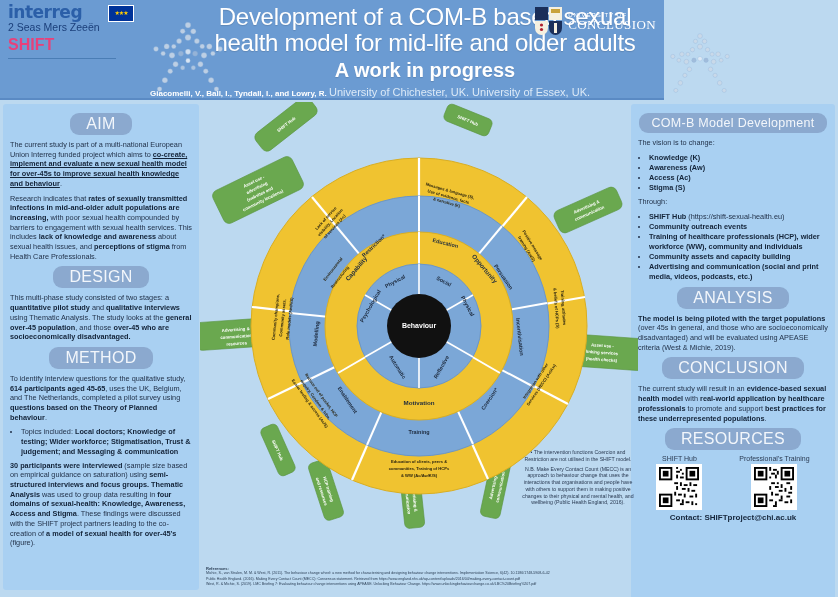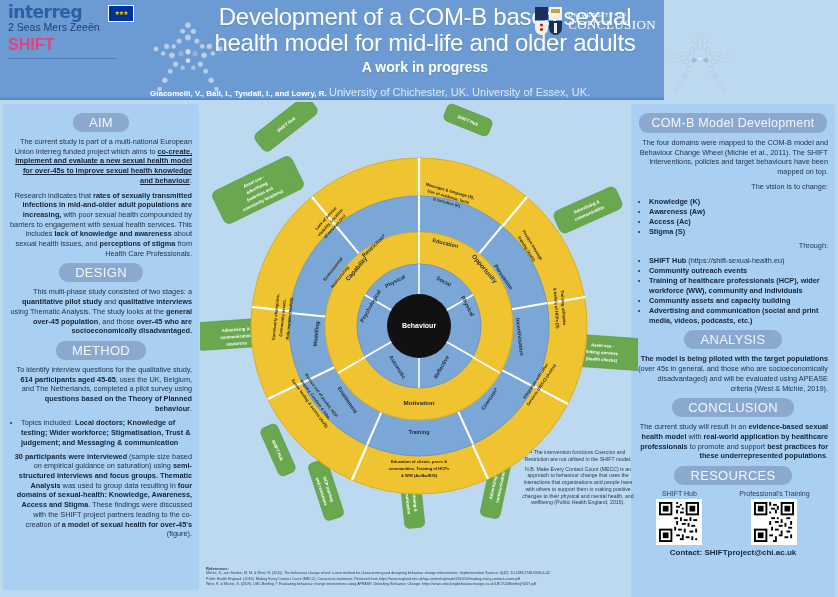--- a/index.html
+++ b/index.html
@@ -54,21 +54,21 @@
   .title-block {
     position: absolute; left: 190px; top: 4px; width: 470px;
     text-align: center; color: #fff;
   }
   .poster-title {
     font-size: 24px; font-weight: normal; line-height: 1.08;
     letter-spacing: -0.3px;
     text-shadow: 0 1px 1px rgba(0,0,0,0.13);
   }
   .poster-subtitle {
-    font-size: 14px; font-weight: bold; margin-top: 3px;
+    font-size: 20px; font-weight: bold; margin-top: 3px;
     text-shadow: 0 1px 1px rgba(0,0,0,0.13);
   }
   .authors {
     position: absolute; left: 150px; top: 86px; width: 560px;
     font-size: 8px; font-weight: bold; color: #ffffff;
   }
   .authors .affil { font-weight: normal; color: #dbe9f7; font-size: 11px; }
   .chichester-logo {
     position: absolute; right: 8px; top: 6px;
     display: flex; align-items: center; gap: 4px;
@@ -87,28 +87,28 @@
   .col {
     position: absolute; top: 104px; background: #a9d0f2;
     border-radius: 3px;
   }
   .col-left { left: 3px; width: 196px; height: 486px; padding: 4px 7px; }
   .col-right { right: 3px; width: 204px; height: 566px; padding: 4px 7px; }
 
   .section-pill {
     display: block; margin: 5px auto 5px; padding: 2px 16px;
     background: #8ba9cf; color: #f2f6fb;
-    border-radius: 9px; font-size: 13px; text-align: center;
+    border-radius: 9px; font-size: 16px; text-align: center;
     width: fit-content; letter-spacing: 0.3px;
   }
   .section-pill.wide { font-size: 12.5px; padding: 3px 12px; }
 
   .body-text {
     font-size: 7.3px; line-height: 1.33; color: #22324a;
-    text-align: right; margin-bottom: 5px;
+    text-align: left; margin-bottom: 5px;
   }
   .body-text b { font-weight: bold; color: #132338; }
   .body-text u { text-decoration: underline; }
   .bullets {
     font-size: 7.3px; line-height: 1.33; color: #22324a;
     padding-left: 11px; margin-bottom: 4px;
   }
   .bullets li { margin-bottom: 0.5px; }
   .bullets b { color: #132338; }
 
@@ -292,21 +292,20 @@
     </ul>
     <p class="body-text">
       <b>30 participants were interviewed</b><span> (sample size based on empirical guidance on saturation) using </span><b>semi-structured interviews and focus groups.</b><span> </span><b>Thematic Analysis</b><span> was used to group data resulting in </span><b>four domains of sexual-health: Knowledge, Awareness, Access and Stigma</b><span>. These findings were discussed with the SHIFT project partners leading to the co-creation of </span><b>a model of sexual health for over-45's</b><span> (figure).</span>
     </p>
 
   </div>
 
   <div class="col col-right">
 
     <div class="section-pill wide">COM-B Model Development</div>
-    <p class="body-text">The four domains were mapped to the COM-B model and Behaviour Change Wheel (Michie et al., 2011). The SHIFT interventions, policies and target behaviours have been mapped on top.</p>
     <p class="body-text">The vision is to change:</p>
     <ul class="bullets">
       <li><b>Knowledge (K)</b></li>
       <li><b>Awareness (Aw)</b></li>
       <li><b>Access (Ac)</b></li>
       <li><b>Stigma (S)</b></li>
     </ul>
     <p class="body-text">Through:</p>
     <ul class="bullets">
       <li><b>SHIFT Hub</b><span> (https://shift-sexual-health.eu)</span></li>

